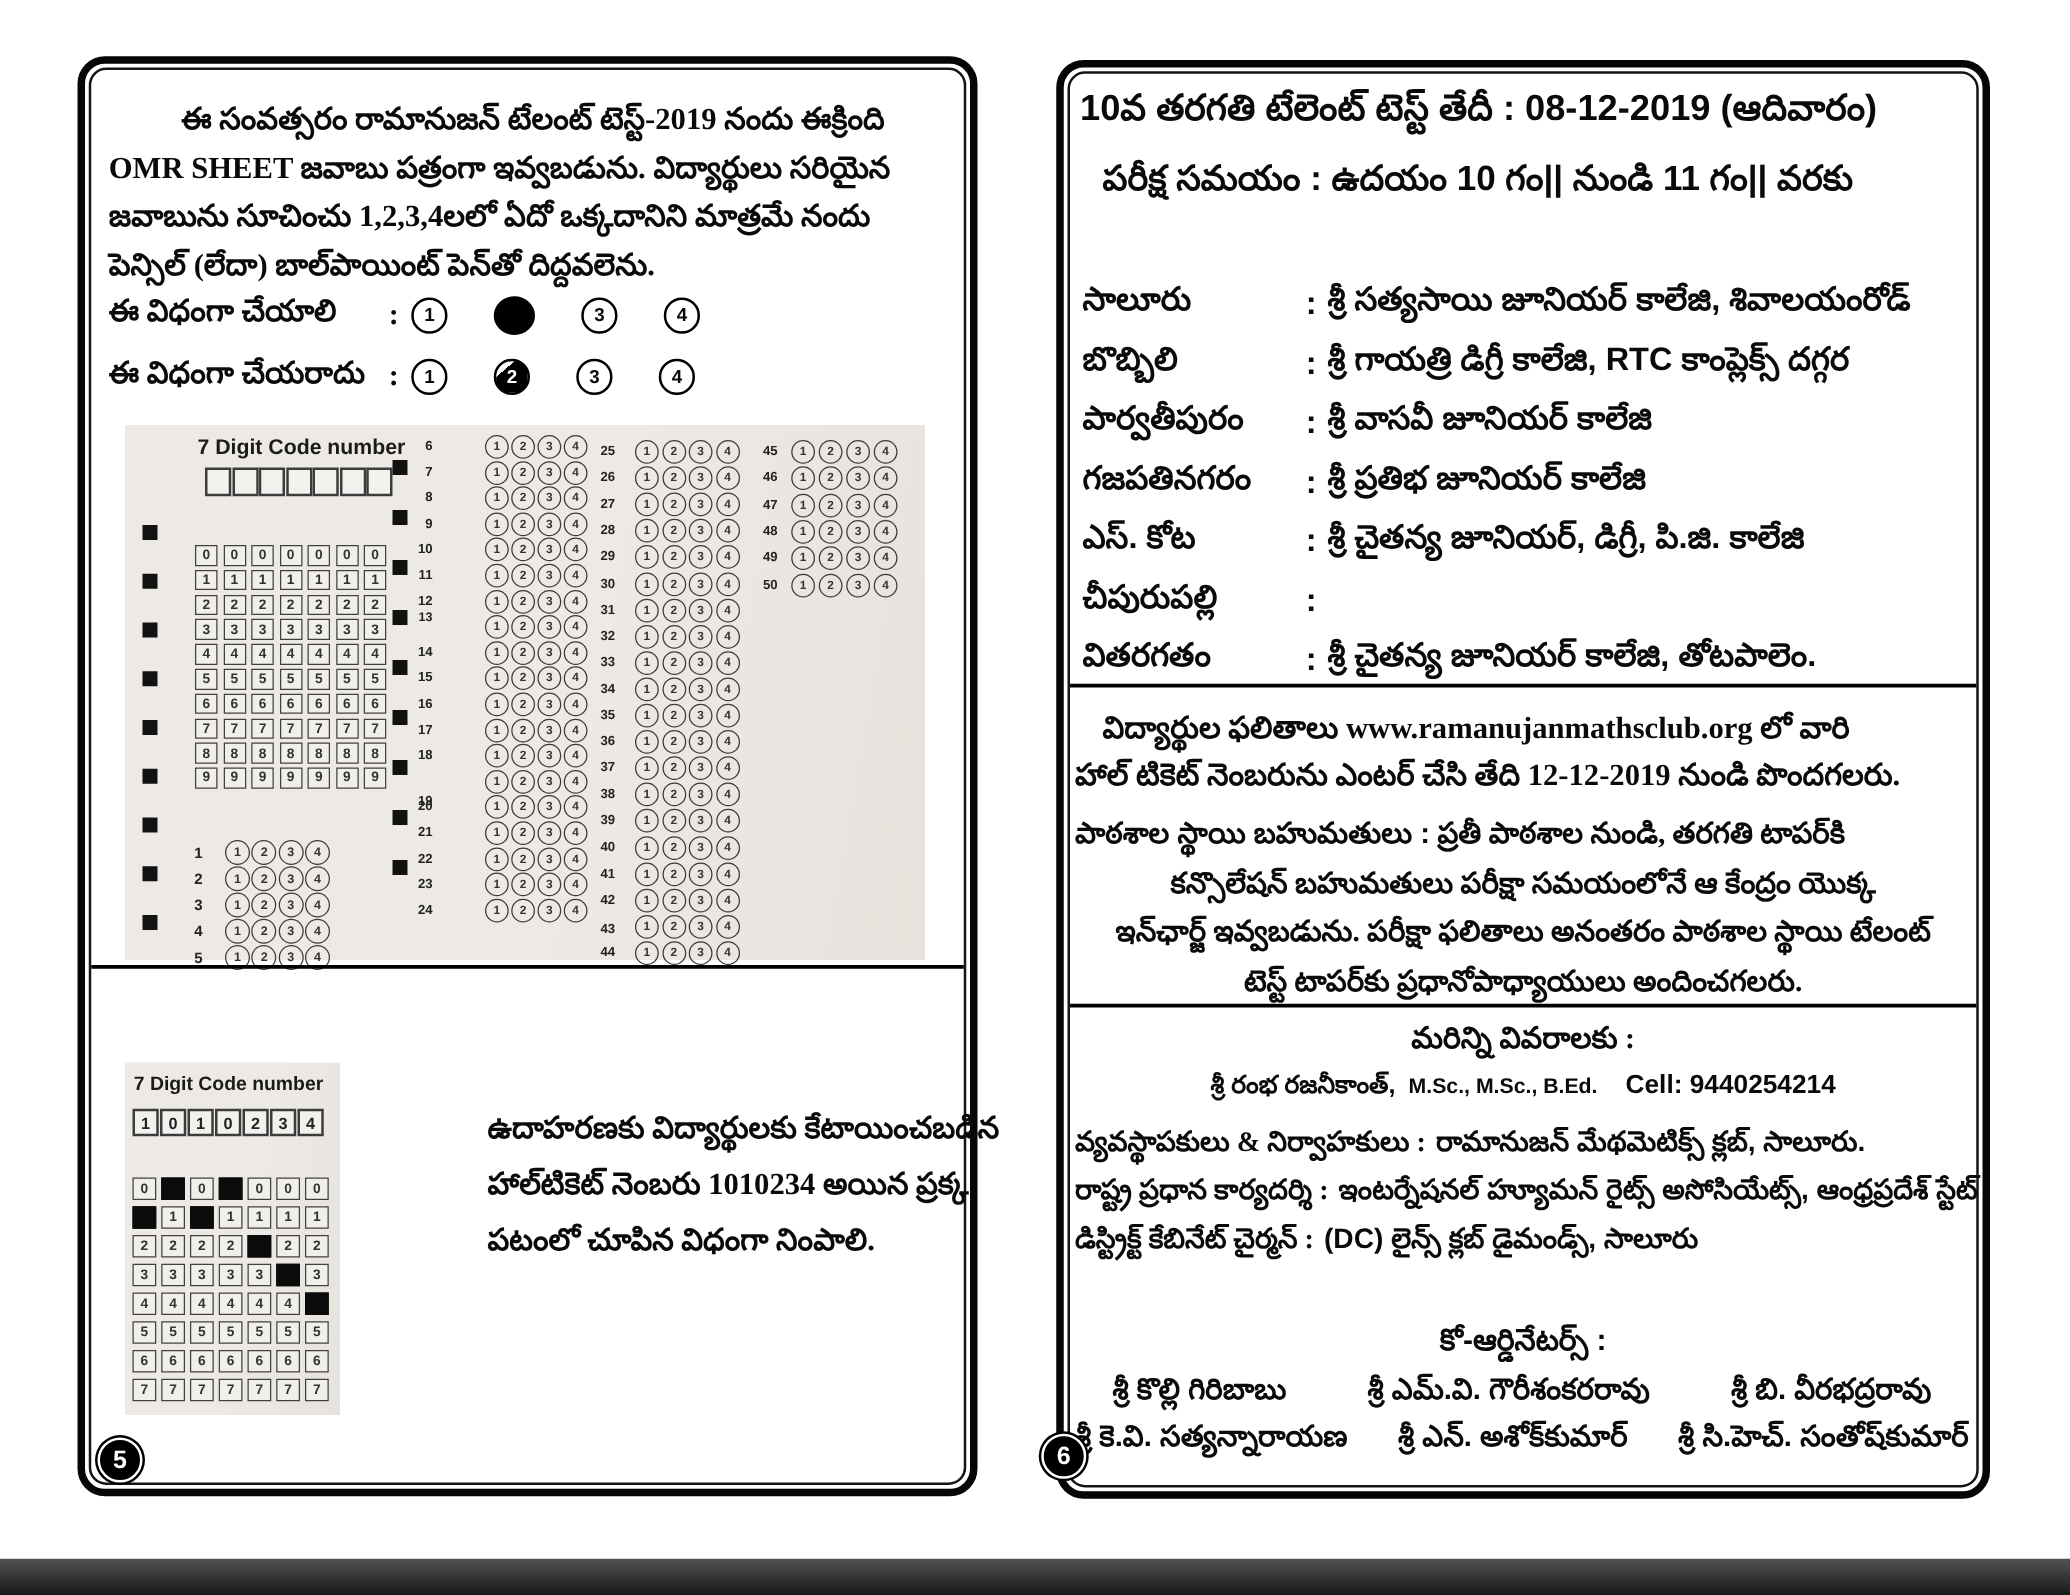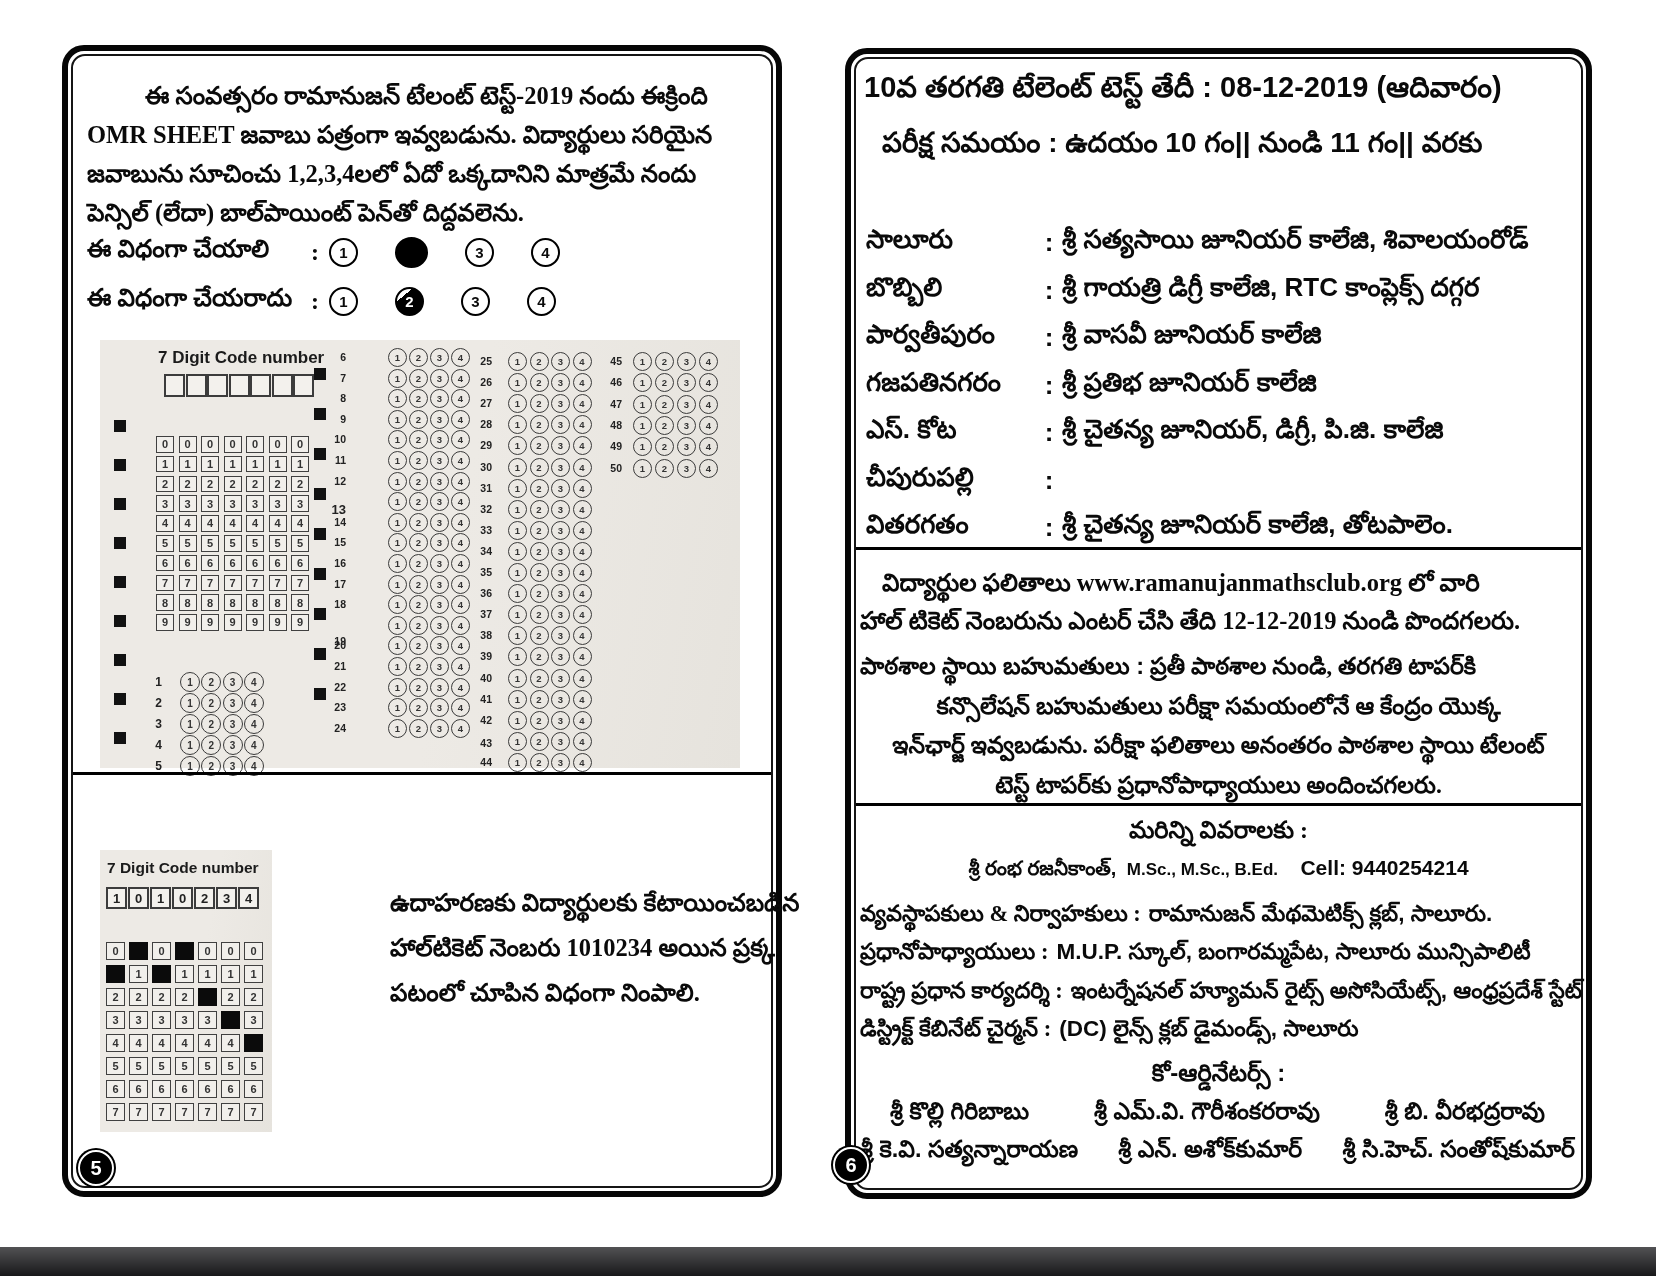--- a/index.html
+++ b/index.html
@@ -254,21 +254,21 @@
         <div class="qnum" style="left: 226px; top: 114px; width: 20px; font-size: 10.5px;">11</div>
         <div class="bubble" style="left: 288px; top: 111px; width: 19px; height: 19px; font-size: 9.5px;">1</div>
         <div class="bubble" style="left: 309px; top: 111px; width: 19px; height: 19px; font-size: 9.5px;">2</div>
         <div class="bubble" style="left: 330px; top: 111px; width: 19px; height: 19px; font-size: 9.5px;">3</div>
         <div class="bubble" style="left: 351px; top: 111px; width: 19px; height: 19px; font-size: 9.5px;">4</div>
         <div class="qnum" style="left: 226px; top: 134.6px; width: 20px; font-size: 10.5px;">12</div>
         <div class="bubble" style="left: 288px; top: 131.6px; width: 19px; height: 19px; font-size: 9.5px;">1</div>
         <div class="bubble" style="left: 309px; top: 131.6px; width: 19px; height: 19px; font-size: 9.5px;">2</div>
         <div class="bubble" style="left: 330px; top: 131.6px; width: 19px; height: 19px; font-size: 9.5px;">3</div>
         <div class="bubble" style="left: 351px; top: 131.6px; width: 19px; height: 19px; font-size: 9.5px;">4</div>
-        <div class="qnum" style="left: 226px; top: 162px; width: 20px; font-size: 13px;">13</div>
+        <div class="qnum" style="left: 226px; top: 149px; width: 20px; font-size: 10px;">13</div>
         <div class="bubble" style="left: 288px; top: 152.2px; width: 19px; height: 19px; font-size: 9.5px;">1</div>
         <div class="bubble" style="left: 309px; top: 152.2px; width: 19px; height: 19px; font-size: 9.5px;">2</div>
         <div class="bubble" style="left: 330px; top: 152.2px; width: 19px; height: 19px; font-size: 9.5px;">3</div>
         <div class="bubble" style="left: 351px; top: 152.2px; width: 19px; height: 19px; font-size: 9.5px;">4</div>
         <div class="qnum" style="left: 226px; top: 175.8px; width: 20px; font-size: 10.5px;">14</div>
         <div class="bubble" style="left: 288px; top: 172.8px; width: 19px; height: 19px; font-size: 9.5px;">1</div>
         <div class="bubble" style="left: 309px; top: 172.8px; width: 19px; height: 19px; font-size: 9.5px;">2</div>
         <div class="bubble" style="left: 330px; top: 172.8px; width: 19px; height: 19px; font-size: 9.5px;">3</div>
         <div class="bubble" style="left: 351px; top: 172.8px; width: 19px; height: 19px; font-size: 9.5px;">4</div>
         <div class="qnum" style="left: 226px; top: 196.4px; width: 20px; font-size: 10.5px;">15</div>
@@ -588,24 +588,20 @@
       <span class="cname">శ్రీ రంభ రజనీకాంత్,</span>
       <span class="cquals">M.Sc., M.Sc., B.Ed.</span>
       <span class="ccell">Cell: 9440254214</span>
     </div>
     <div class="abs" id="org-lines">
         <div class="org-line">
           <div class="org-label">వ్యవస్థాపకులు &amp; నిర్వాహకులు :</div>
           <div class="org-value">రామానుజన్ మేథమెటిక్స్ క్లబ్, సాలూరు.</div>
         </div>
         <div class="org-line">
-          <div class="org-label">ప్రధానోపాధ్యాయులు :</div>
-          <div class="org-value">M.U.P. స్కూల్, బంగారమ్మపేట, సాలూరు మున్సిపాలిటీ</div>
-        </div>
-        <div class="org-line">
           <div class="org-label">రాష్ట్ర ప్రధాన కార్యదర్శి :</div>
           <div class="org-value">ఇంటర్నేషనల్ హ్యూమన్ రైట్స్ అసోసియేట్స్, ఆంధ్రప్రదేశ్ స్టేట్</div>
         </div>
         <div class="org-line">
           <div class="org-label">డిస్ట్రిక్ట్ కేబినేట్ చైర్మన్ :</div>
           <div class="org-value">(DC) లైన్స్ క్లబ్ డైమండ్స్, సాలూరు</div>
         </div>
       </div>
     <div class="abs" id="rp-coord-heading">కో-ఆర్డినేటర్స్ :</div>
     <div class="abs" id="coord-rows" style="left:0;right:0;top:0;height:0;">

